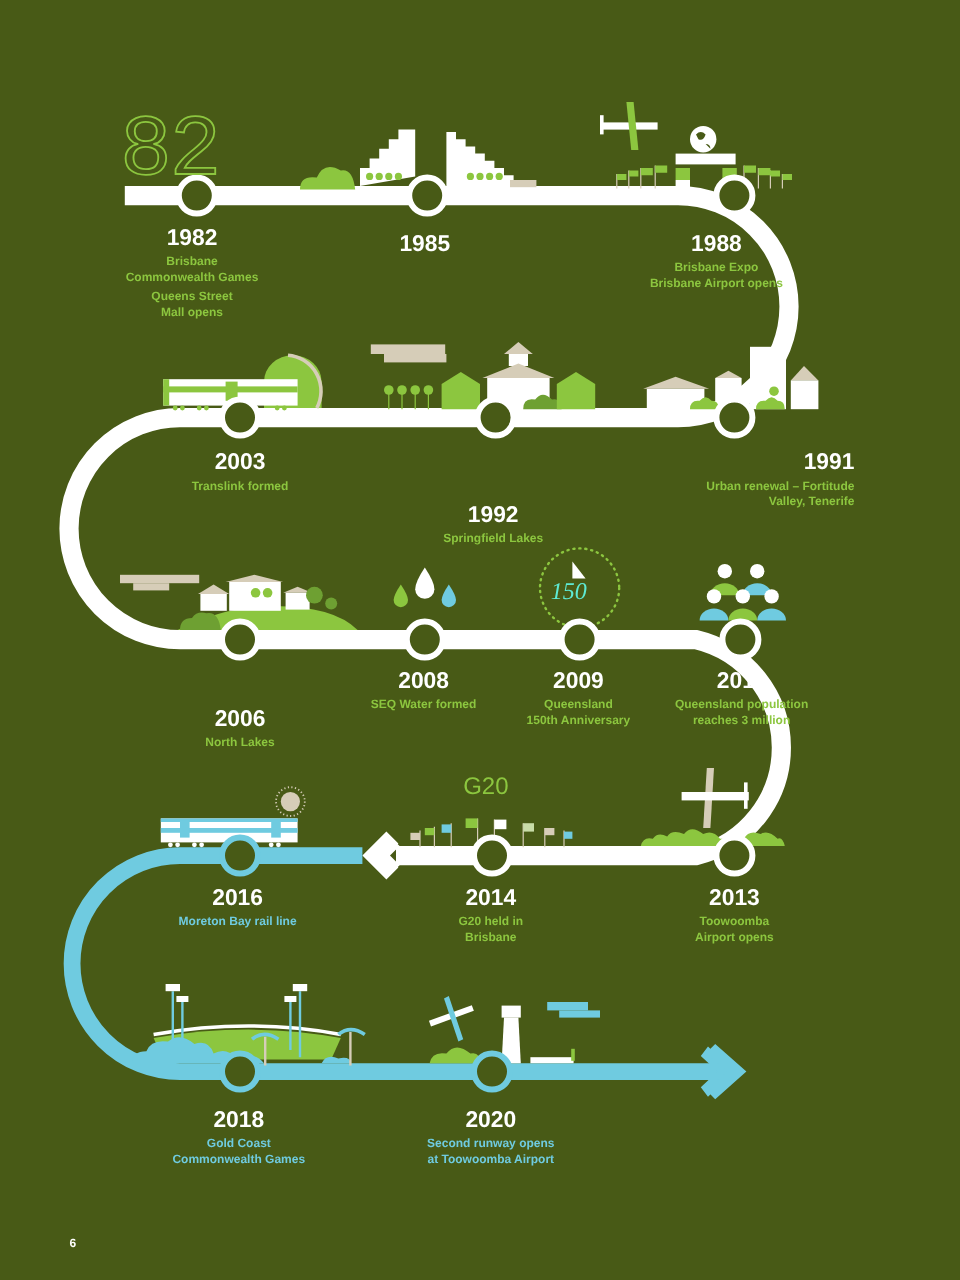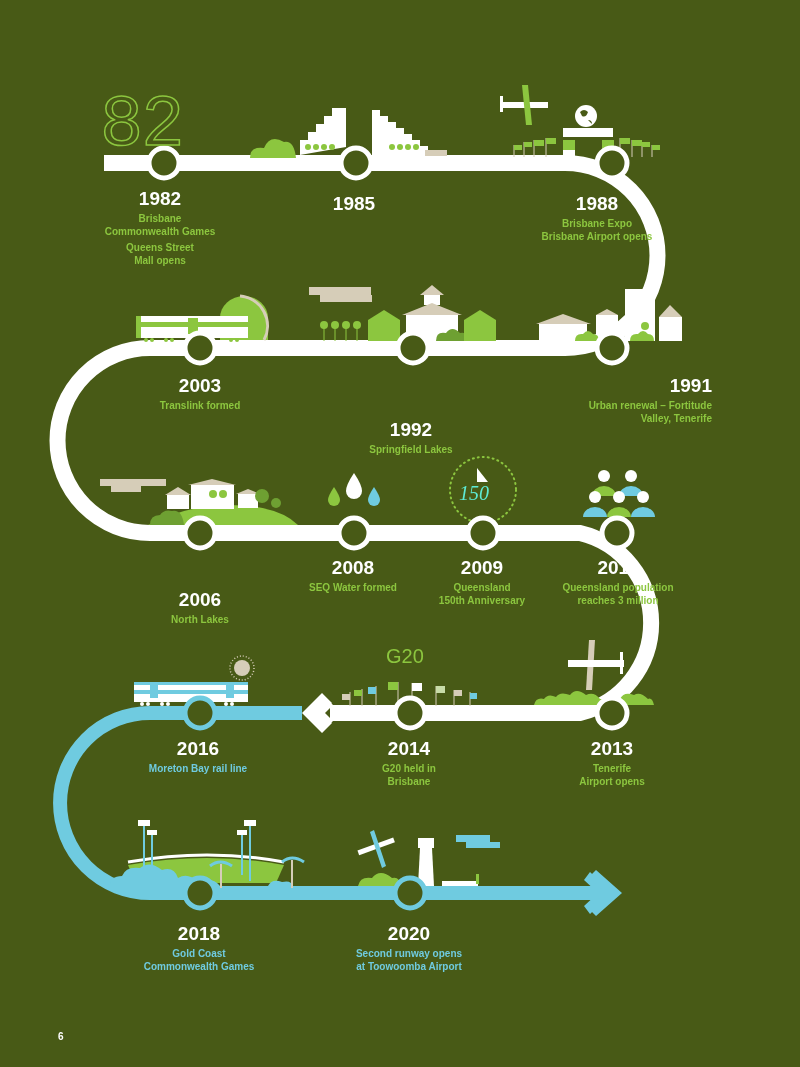--- a/index.html
+++ b/index.html
@@ -320,21 +320,21 @@
 <div class="evt" style="left:618px; top:555px;">
   <div class="year">2011</div>
   <div class="desc green">
       <span class="line">Queensland population</span>
       <span class="line">reaches 3 million</span>
     </div>
 </div>
 <div class="evt" style="left:612px; top:736px;">
   <div class="year">2013</div>
   <div class="desc green">
-      <span class="line">Tenerife</span>
+      <span class="line">Toowoomba</span>
       <span class="line">Airport opens</span>
     </div>
 </div>
 <div class="evt" style="left:409px; top:736px;">
   <div class="year">2014</div>
   <div class="desc green">
       <span class="line">G20 held in</span>
       <span class="line">Brisbane</span>
     </div>
 </div>

